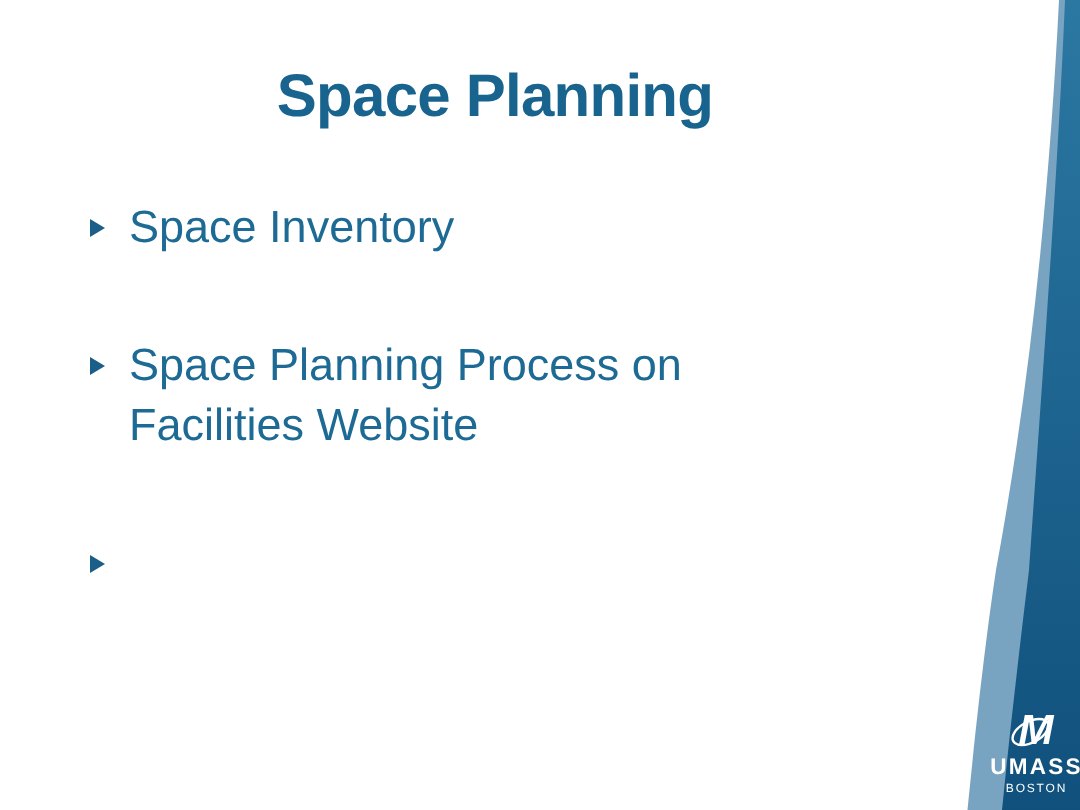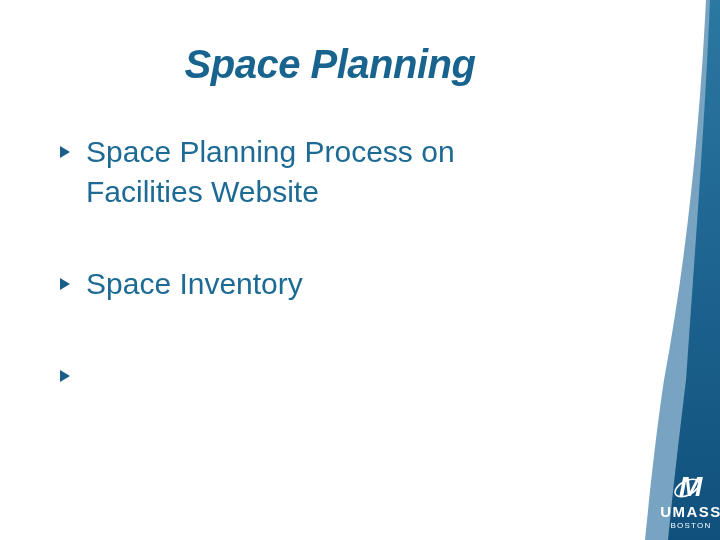--- a/index.html
+++ b/index.html
@@ -20,21 +20,20 @@
   .slide-title {
     position: absolute;
     top: 42px;
     left: 0;
     width: 660px;
     text-align: center;
     font-size: 40px;
     font-weight: bold;
     color: #19648f;
     letter-spacing: -0.5px;
-    font-style: italic;
   }
   .bullet-list {
     position: absolute;
     top: 132px;
     left: 60px;
     list-style: none;
   }
   .bullet-item {
     position: relative;
     width: 450px;
@@ -89,25 +88,25 @@
 </head>
 <body>
 
 <div class="slide">
 
   <h1 class="slide-title">Space Planning</h1>
 
   <ul class="bullet-list">
     <li class="bullet-item">
       <span class="tri-icon"></span>
-      <span>Space Planning Process on Facilities Website</span>
+      <span>Space Inventory</span>
     </li>
     <li class="bullet-item">
       <span class="tri-icon"></span>
-      <span>Space Inventory</span>
+      <span>Space Planning Process on Facilities Website</span>
     </li>
     <li class="bullet-item">
       <span class="tri-icon"></span>
     </li>
   </ul>
 
   <svg class="right-accent" viewBox="0 0 80 540" preserveAspectRatio="none" xmlns="http://www.w3.org/2000/svg">
     <defs>
       <linearGradient id="darkGrad" x1="0" y1="0" x2="0" y2="1">
         <stop offset="0" stop-color="#2b78a3"></stop>

